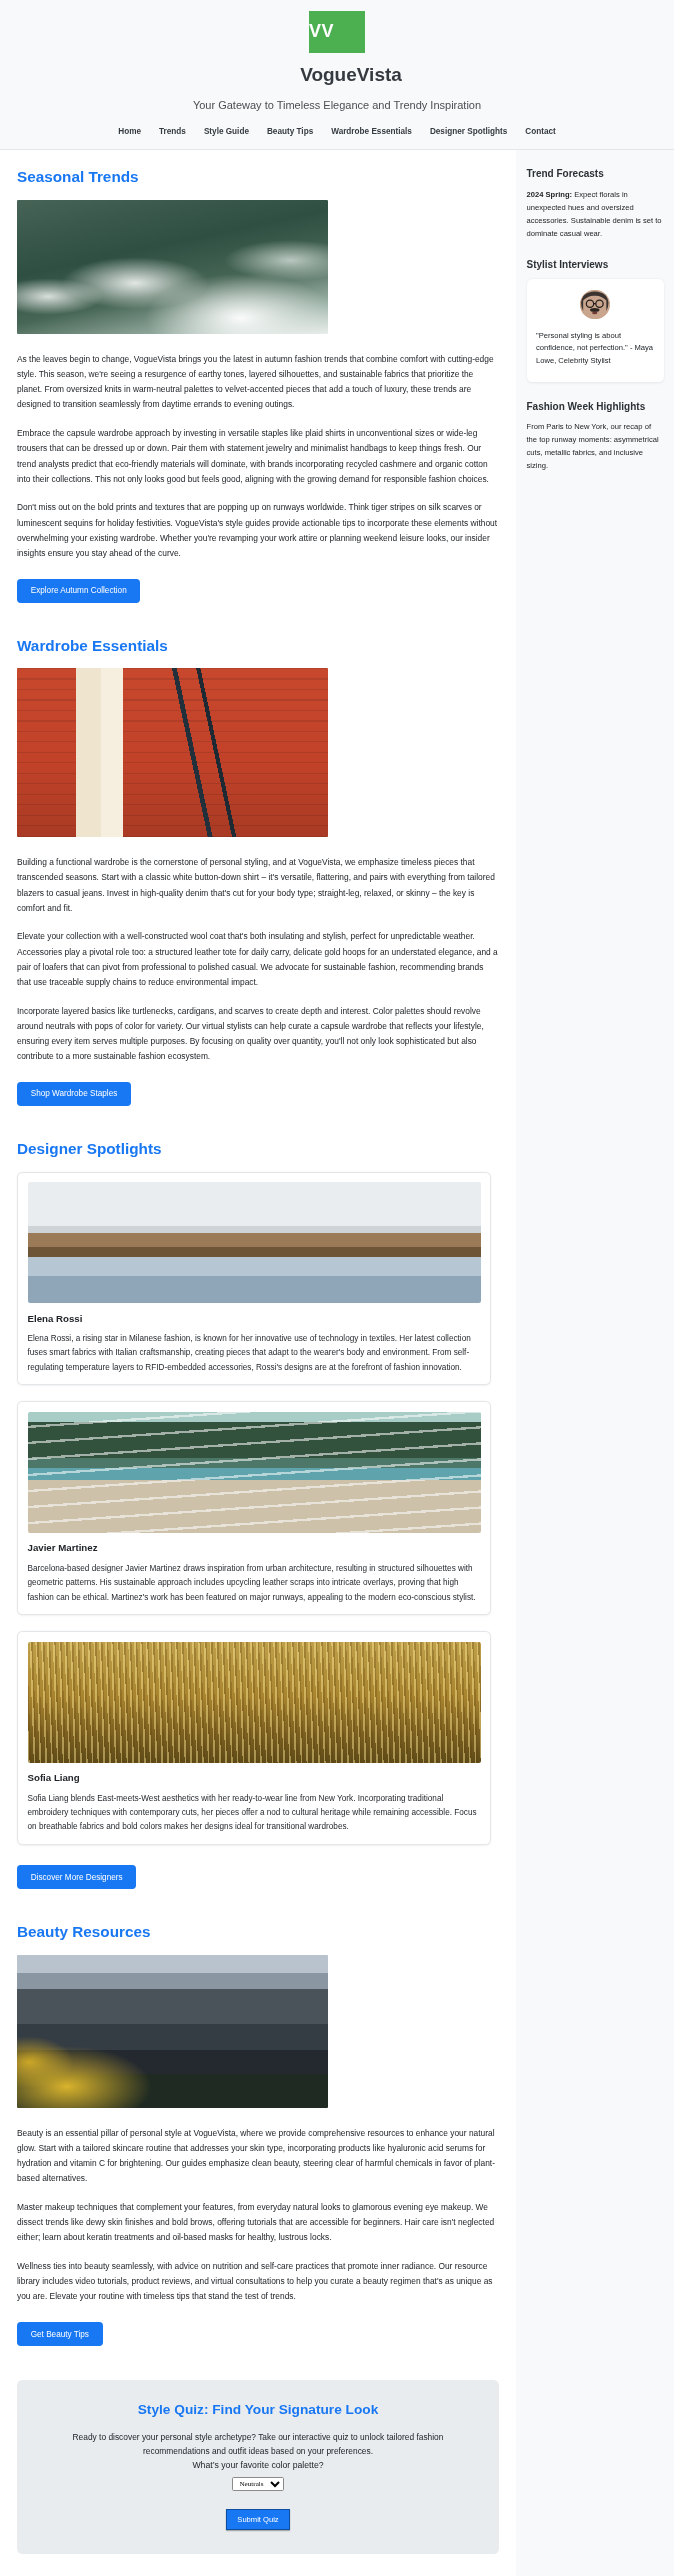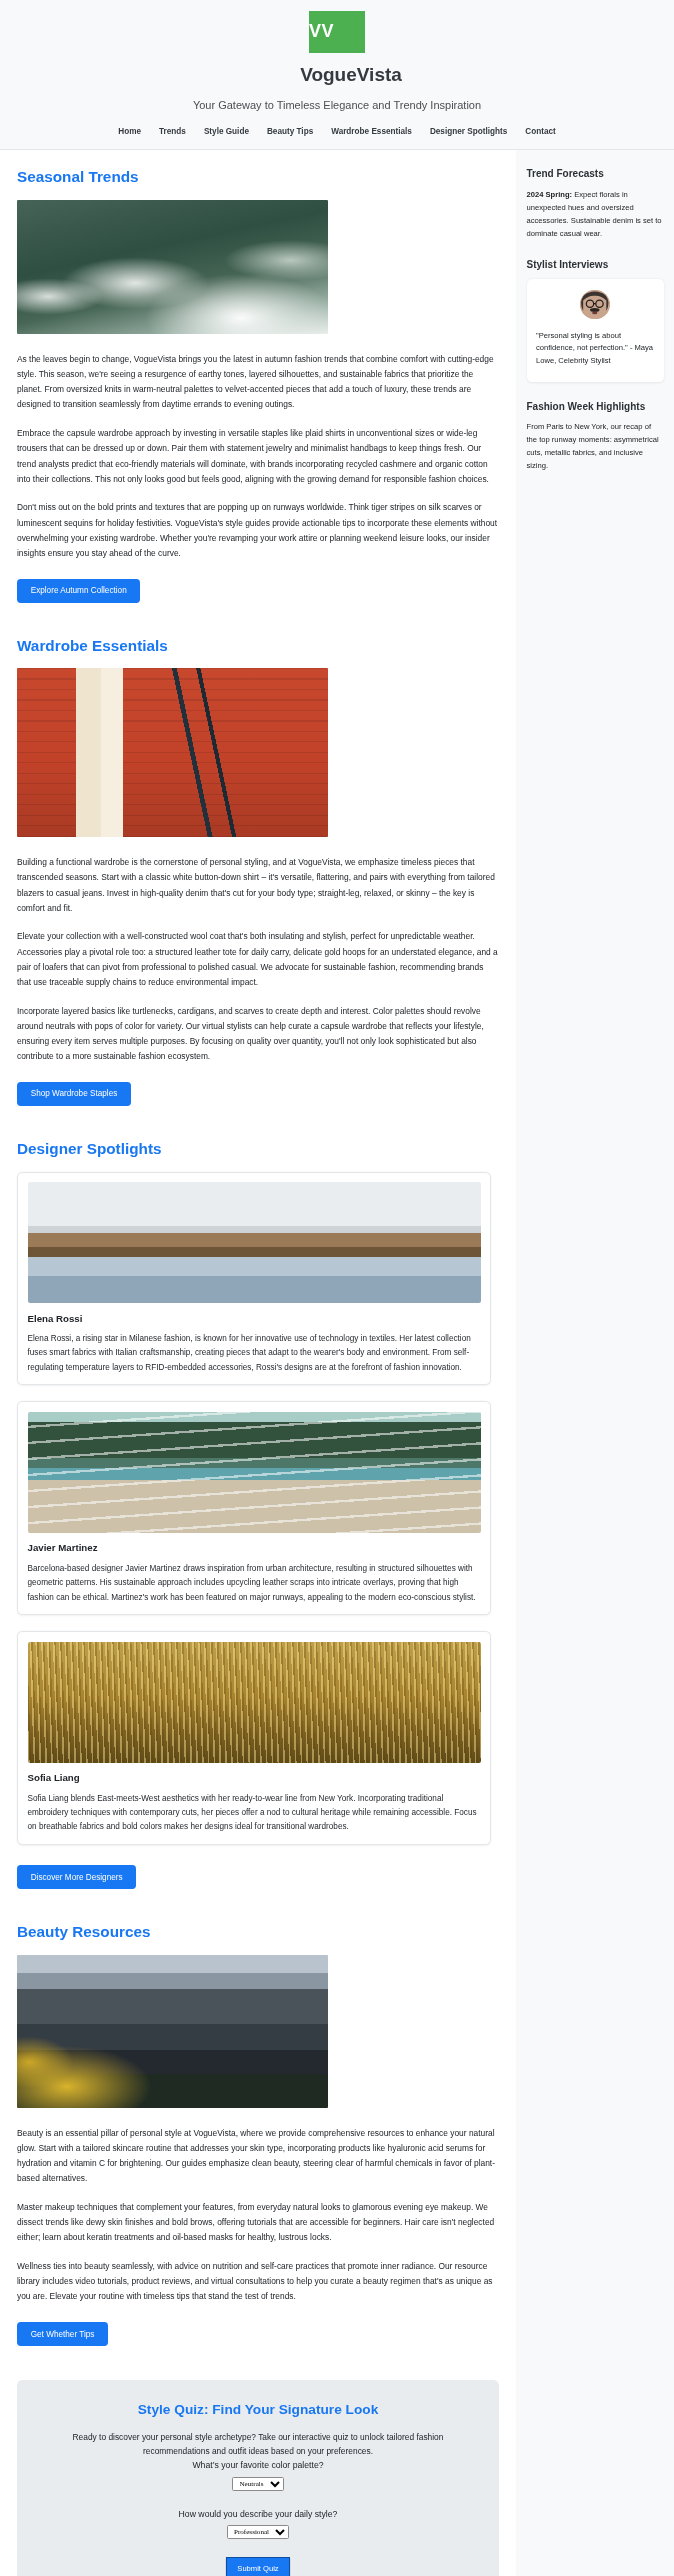--- a/index.html
+++ b/index.html
@@ -146,37 +146,31 @@
       </div>
       <button class="btn-primary">Discover More Designers</button>
     </section>
 
     <section>
       <h2 class="sec-title">Beauty Resources</h2>
       <div class="photo photo-mountain"></div>
       <p class="body-text">Beauty is an essential pillar of personal style at VogueVista, where we provide comprehensive resources to enhance your natural glow. Start with a tailored skincare routine that addresses your skin type, incorporating products like hyaluronic acid serums for hydration and vitamin C for brightening. Our guides emphasize clean beauty, steering clear of harmful chemicals in favor of plant-based alternatives.</p>
       <p class="body-text">Master makeup techniques that complement your features, from everyday natural looks to glamorous evening eye makeup. We dissect trends like dewy skin finishes and bold brows, offering tutorials that are accessible for beginners. Hair care isn't neglected either; learn about keratin treatments and oil-based masks for healthy, lustrous locks.</p>
       <p class="body-text">Wellness ties into beauty seamlessly, with advice on nutrition and self-care practices that promote inner radiance. Our resource library includes video tutorials, product reviews, and virtual consultations to help you curate a beauty regimen that's as unique as you are. Elevate your routine with timeless tips that stand the test of trends.</p>
-      <button class="btn-primary">Get Whether Tips</button>
+      <button class="btn-primary">Get Beauty Tips</button>
     </section>
 
     <section>
       <div class="quiz-box">
         <div class="quiz-title">Style Quiz: Find Your Signature Look</div>
         <p class="quiz-intro">Ready to discover your personal style archetype? Take our interactive quiz to unlock tailored fashion recommendations and outfit ideas based on your preferences.</p>
         <div class="quiz-q">
           <label>What’s your favorite color palette?</label>
           <select>
             <option>Neutrals</option>
-          </select>
-        </div>
-        <div class="quiz-q">
-          <label>How would you describe your daily style?</label>
-          <select>
-            <option>Professional</option>
           </select>
         </div>
         <button class="btn-submit">Submit Quiz</button>
       </div>
     </section>
 
     <section style="margin-bottom:10.5px;">
       <h2 class="sec-title">FAQ: Your Style Questions Answered</h2>
       <button class="faq-btn">What is a capsule wardrobe?</button>
       <button class="faq-btn">How often should I update my wardrobe?</button>

